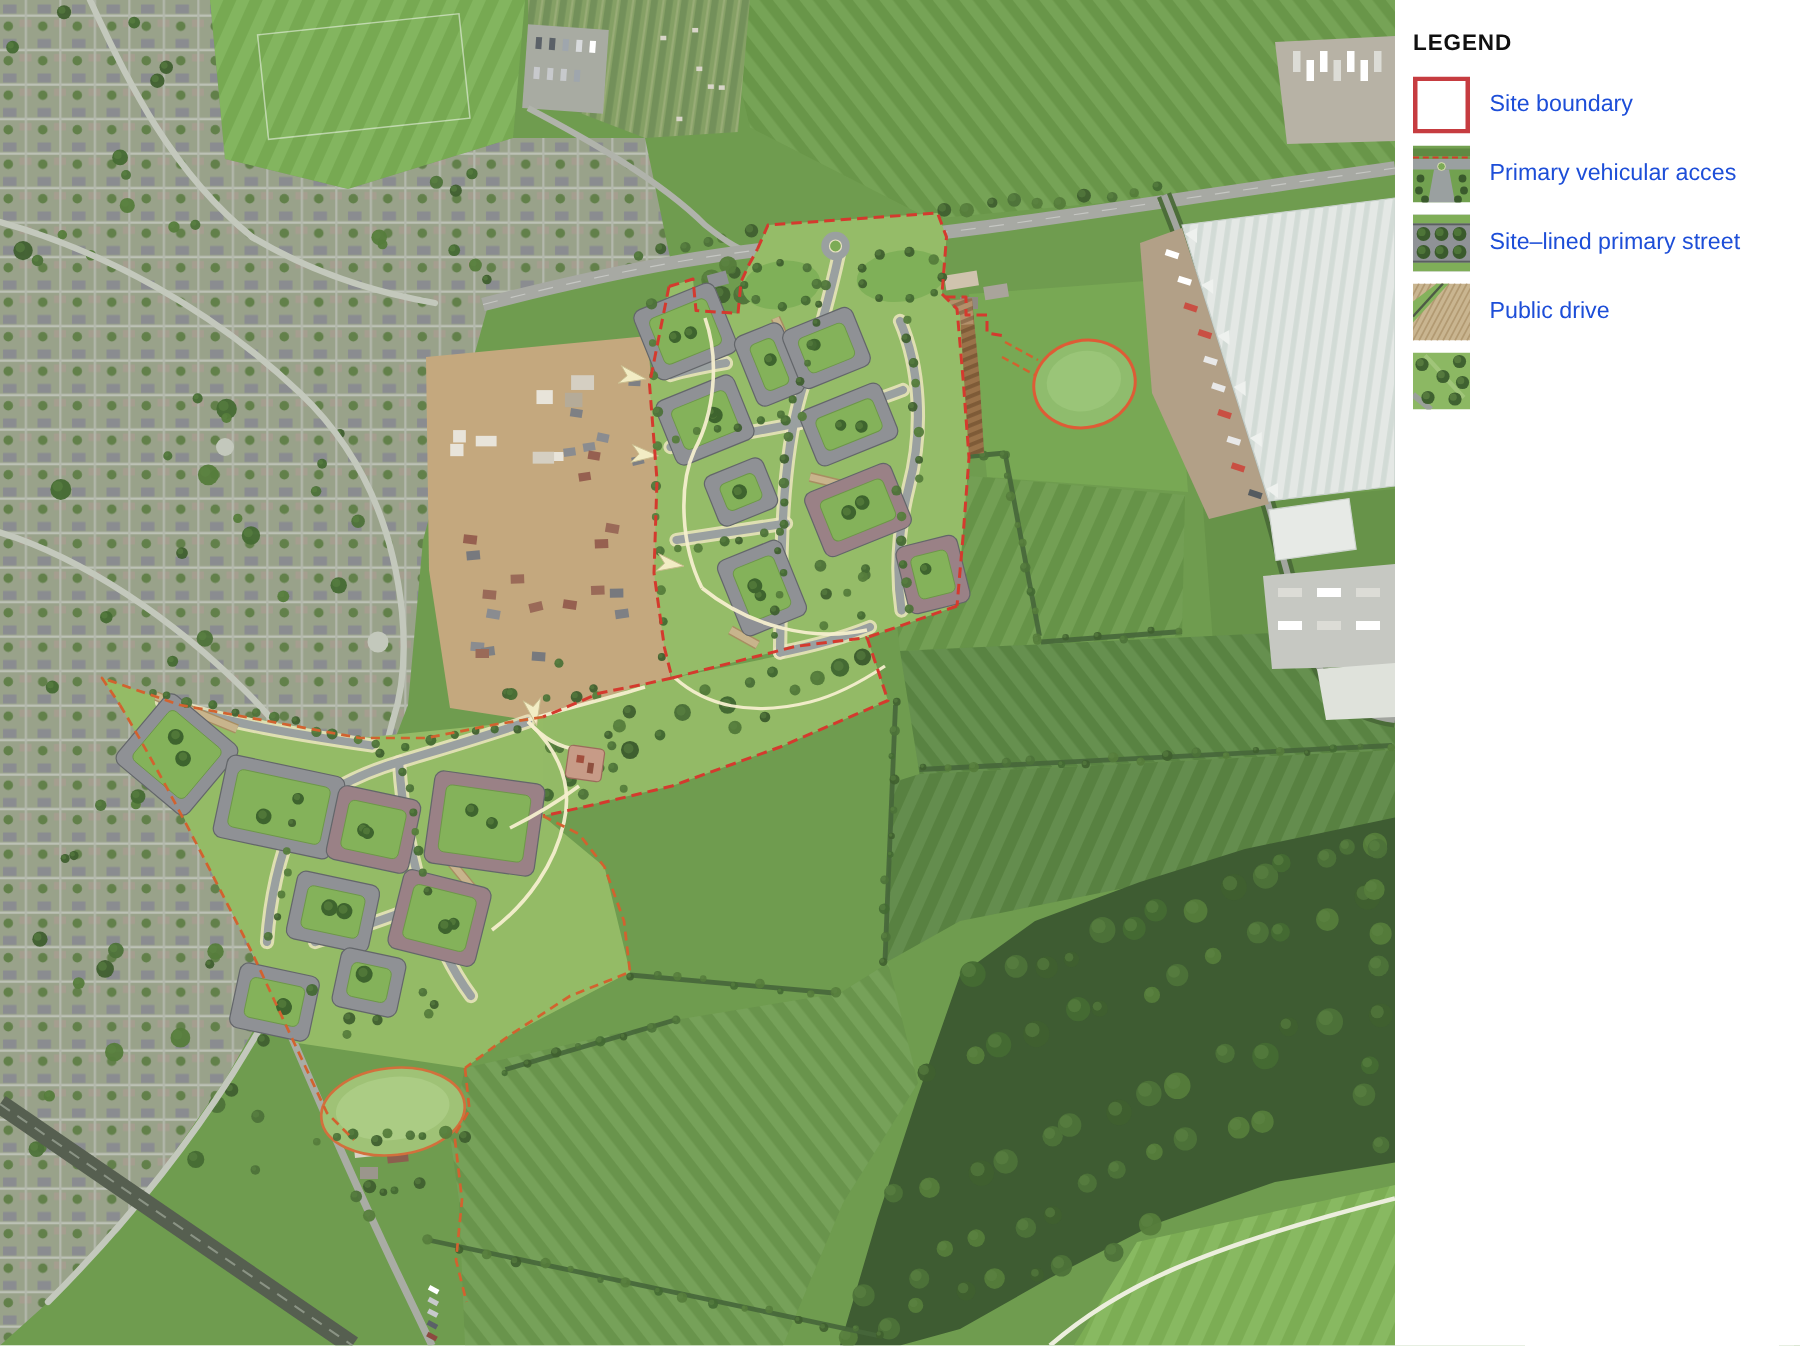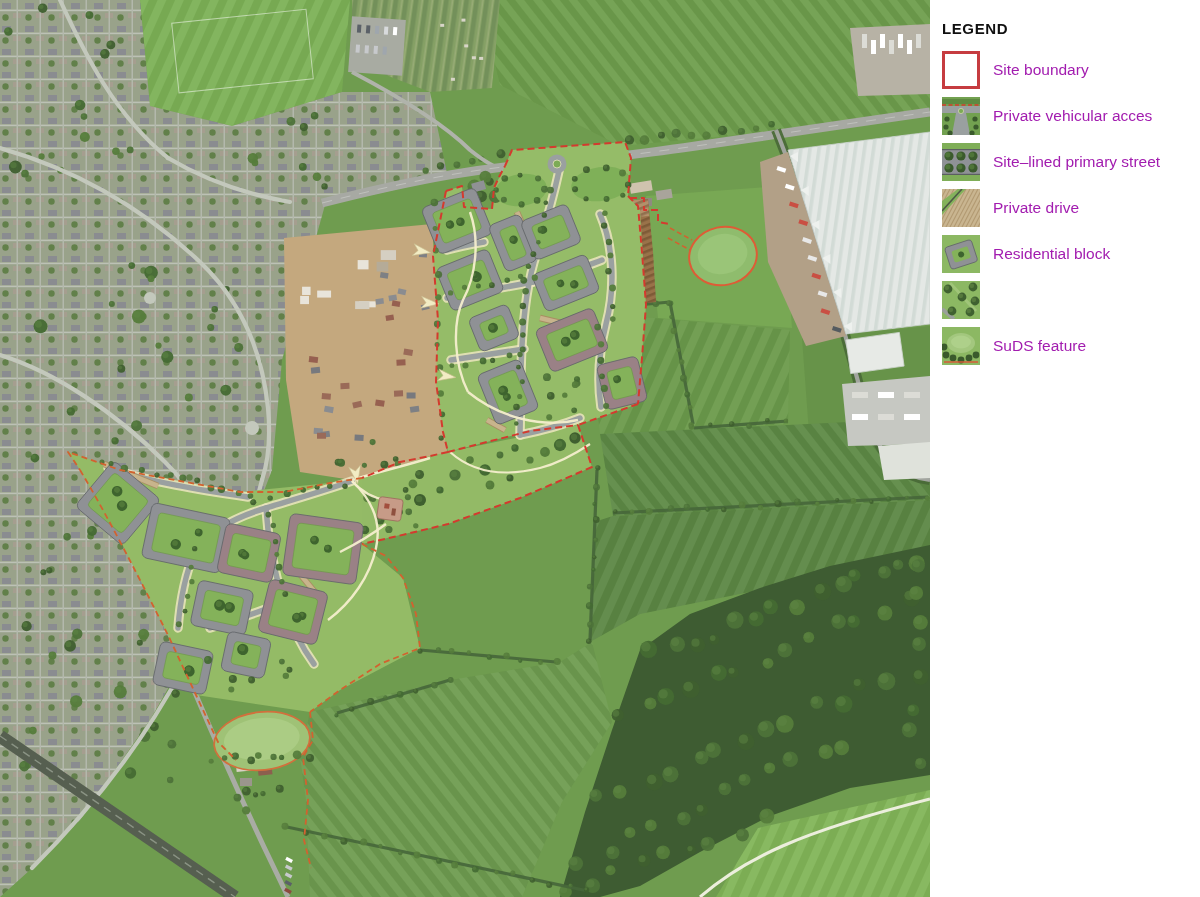--- a/index.html
+++ b/index.html
@@ -6,21 +6,21 @@
   .page{position:relative;width:1196px;height:897px;background:#ffffff;overflow:hidden;
         font-family:"Liberation Sans",sans-serif;}
   .map-wrap{position:absolute;left:0;top:0;width:930px;height:897px;overflow:hidden;}
   .map-wrap svg{display:block;width:930px;height:897px;}
   .legend-panel{position:absolute;left:930px;top:0;width:270px;height:897px;background:#ffffff;
         padding:20px 4px 0 12px;box-sizing:border-box;}
   .legend-title{font-size:15px;font-weight:bold;letter-spacing:.6px;margin:0 0 14px 0;color:#101010;}
   .legend-row{display:flex;align-items:center;height:38px;margin-bottom:8px;}
   .legend-swatch{width:38px;height:38px;flex:0 0 38px;margin-right:13px;}
   .legend-swatch svg{display:block;width:38px;height:38px;}
-  .legend-label{font-size:15.5px;color:#a21caf;line-height:1.2;}
+  .legend-label{font-size:15.5px;color:#1d4ed8;line-height:1.2;}
 </style>
 </head>
 <body>
 
 <div class="page">
   <div class="map-wrap">
     <svg id="map" viewBox="0 0 930 897" xmlns="http://www.w3.org/2000/svg">
         <defs>
           <pattern id="mow1" width="16" height="16" patternUnits="userSpaceOnUse" patternTransform="rotate(24)">
             <rect width="16" height="16" fill="none"></rect>
@@ -1292,21 +1292,21 @@
               <circle cx="19" cy="14" r="2.6" fill="#7cab55" stroke="#e8e3c2" stroke-width="0.6"></circle>
               <path stroke="#d43a2e" stroke-width="1.3" stroke-dasharray="4 2.5" d="M0,8 H38" fill="none"></path>
               <circle cx="5" cy="22" r="2.6" fill="#3a5a2c"></circle>
               <circle cx="4" cy="30" r="2.6" fill="#3a5a2c"></circle>
               <circle cx="33" cy="22" r="2.6" fill="#3a5a2c"></circle>
               <circle cx="34" cy="30" r="2.6" fill="#3a5a2c"></circle>
               <circle cx="8" cy="36" r="2.6" fill="#3a5a2c"></circle>
               <circle cx="30" cy="36" r="2.6" fill="#3a5a2c"></circle>
             </svg>
           </div>
-          <div class="legend-label">Private vehicular acces</div>
+          <div class="legend-label">Primary vehicular acces</div>
         </div>
         <div class="legend-row">
           <div class="legend-swatch">
             <svg viewBox="0 0 38 38" width="38" height="38">
               <rect width="38" height="38" fill="#8f9296"></rect>
               <rect width="38" height="6" fill="#7fae58"></rect>
               <rect y="32" width="38" height="6" fill="#7fae58"></rect>
               <rect y="6" width="38" height="1.2" fill="#5b5e61"></rect>
               <rect y="30.8" width="38" height="1.2" fill="#5b5e61"></rect>
               <circle cx="7" cy="13" r="4.6" fill="#3a5a2c"></circle>
@@ -1342,34 +1342,21 @@
               <path stroke="#b29a72" stroke-width="1.1" d="M24,38 L44,0" fill="none"></path>
               <path stroke="#b29a72" stroke-width="1.1" d="M28,38 L48,0" fill="none"></path>
               <path stroke="#b29a72" stroke-width="1.1" d="M32,38 L52,0" fill="none"></path>
               <path stroke="#b29a72" stroke-width="1.1" d="M36,38 L56,0" fill="none"></path>
               <path stroke="#b29a72" stroke-width="1.1" d="M40,38 L60,0" fill="none"></path>
               <path stroke="#b29a72" stroke-width="1.1" d="M44,38 L64,0" fill="none"></path>
               <path fill="#84b25c" d="M0,12 L16,0 L24,0 L0,26 Z"></path>
               <path stroke="#4e5a46" stroke-width="1.6" d="M20,0 L0,22" fill="none"></path>
             </svg>
           </div>
-          <div class="legend-label">Private drive</div>
-        </div>
-        <div class="legend-row">
-          <div class="legend-swatch">
-            <svg viewBox="0 0 38 38" width="38" height="38">
-              <rect width="38" height="38" fill="#8cb863"></rect>
-              <g transform="rotate(-18 19 19)">
-                <rect x="5" y="8" width="28" height="23" rx="3" fill="#8f9195" stroke="#63666a" stroke-width="0.8"></rect>
-                <rect x="10.5" y="13.5" width="17" height="12" rx="2" fill="#84b25a"></rect>
-                <circle cx="19" cy="19.5" r="3" fill="#3e642e"></circle>
-              </g>
-            </svg>
-          </div>
-          <div class="legend-label">Residential block</div>
+          <div class="legend-label">Public drive</div>
         </div>
         <div class="legend-row">
           <div class="legend-swatch">
             <svg viewBox="0 0 38 38" width="38" height="38">
               <rect width="38" height="38" fill="#8cb863"></rect>
               <path stroke="#9aa09a" stroke-width="4" d="M0,28 L12,38" fill="none"></path>
               <path stroke="#a5c87e" stroke-width="3" opacity="0.8" d="M8,2 C16,10 24,20 34,30" fill="none"></path>
               <circle cx="6" cy="8" r="4.4" fill="#3f6130"></circle>
               <circle cx="4.8" cy="6.8" r="2.4" fill="#55793d"></circle>
               <circle cx="31" cy="6" r="4.4" fill="#3f6130"></circle>
@@ -1378,32 +1365,15 @@
               <circle cx="8.8" cy="28.8" r="2.4" fill="#55793d"></circle>
               <circle cx="28" cy="31" r="4.4" fill="#3f6130"></circle>
               <circle cx="26.8" cy="29.8" r="2.4" fill="#55793d"></circle>
               <circle cx="20" cy="16" r="4.4" fill="#3f6130"></circle>
               <circle cx="18.8" cy="14.8" r="2.4" fill="#55793d"></circle>
               <circle cx="33" cy="20" r="4.4" fill="#3f6130"></circle>
               <circle cx="31.8" cy="18.8" r="2.4" fill="#55793d"></circle>
             </svg>
           </div>
         </div>
-        <div class="legend-row">
-          <div class="legend-swatch">
-            <svg viewBox="0 0 38 38" width="38" height="38">
-              <rect width="38" height="38" fill="#8cb863"></rect>
-              <ellipse cx="19" cy="16" rx="14" ry="10" fill="#a3c77e"></ellipse>
-              <ellipse cx="19" cy="15" rx="10" ry="6.5" fill="#aed08a"></ellipse>
-              <circle cx="4" cy="28" r="3.4" fill="#3a5a2c"></circle>
-              <circle cx="11" cy="31" r="3.4" fill="#3a5a2c"></circle>
-              <circle cx="19" cy="33" r="3.4" fill="#3a5a2c"></circle>
-              <circle cx="27" cy="31" r="3.4" fill="#3a5a2c"></circle>
-              <circle cx="34" cy="28" r="3.4" fill="#3a5a2c"></circle>
-              <circle cx="2" cy="20" r="3.4" fill="#3a5a2c"></circle>
-              <path stroke="#d65b38" stroke-width="1.5" d="M2,35 H36" fill="none"></path>
-            </svg>
-          </div>
-          <div class="legend-label">SuDS feature</div>
-        </div>
       </div>
   </aside>
 </div>
 
 </body></html>

